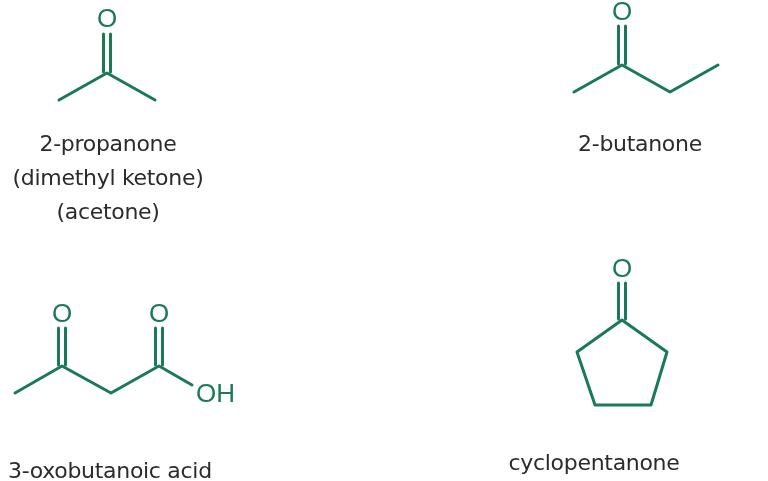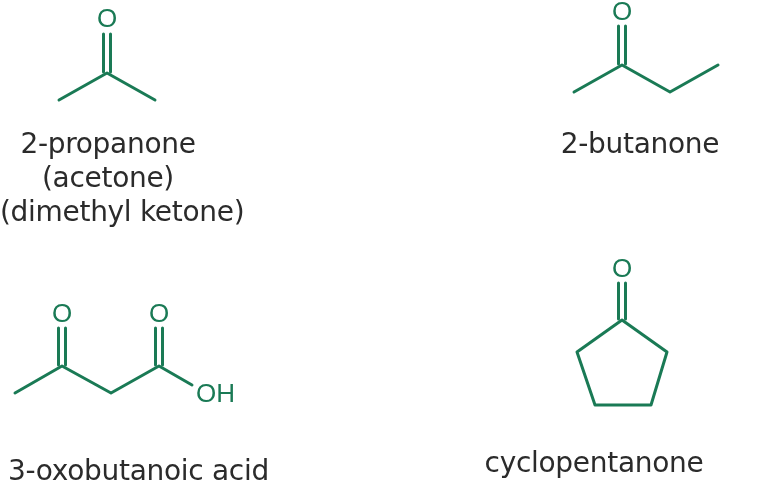--- a/index.html
+++ b/index.html
@@ -3,21 +3,21 @@
   <meta charset="utf-8">
   <style>
     html, body { margin: 0; padding: 0; background: #ffffff; }
     body { width: 768px; height: 481px; position: relative; overflow: hidden; }
     svg.structures { position: absolute; left: 0; top: 0; }
     .bond { stroke: #1a7a55; stroke-width: 3; fill: none; stroke-linecap: round; stroke-linejoin: round; }
     .atom { fill: #1a7a55; font-family: "Liberation Sans", sans-serif; font-size: 26px; }
     .label {
       position: absolute;
       font-family: "DejaVu Sans", sans-serif;
-      font-size: 28px;
+      font-size: 22px;
       color: #2b2b2b;
       text-align: center;
       line-height: 34px;
       white-space: nowrap;
       letter-spacing: -0.3px;
     }
   </style>
 </head>
 <body>
 
@@ -51,22 +51,22 @@
   <g>
     <text class="atom" x="622" y="277" text-anchor="middle">O</text>
     <line class="bond" x1="618.5" y1="283" x2="618.5" y2="319"></line>
     <line class="bond" x1="625.5" y1="283" x2="625.5" y2="319"></line>
     <polygon class="bond" points="622,320 667,352 651,405 595,405 577,352"></polygon>
   </g>
 </svg>
 
 <div class="label" style="left:0; top:127px; width:216px;">
   <div>2-propanone</div>
+  <div>(dimethyl ketone)</div>
   <div>(acetone)</div>
-  <div>(dimethyl ketone)</div>
 </div>
 
 <div class="label" style="left:512px; top:127px; width:256px;">
   <div>2-butanone</div>
 </div>
 
 <div class="label" style="left:8px; top:454px; text-align:center;">
   <div>3-oxobutanoic acid</div>
 </div>
 

